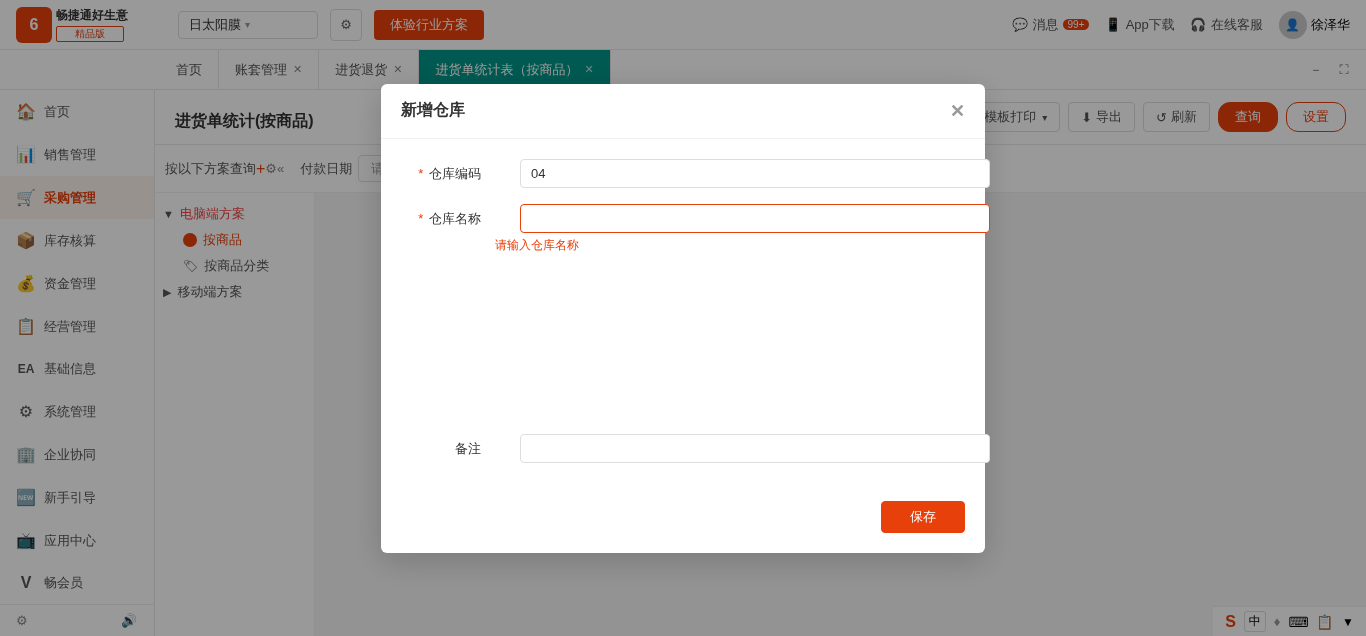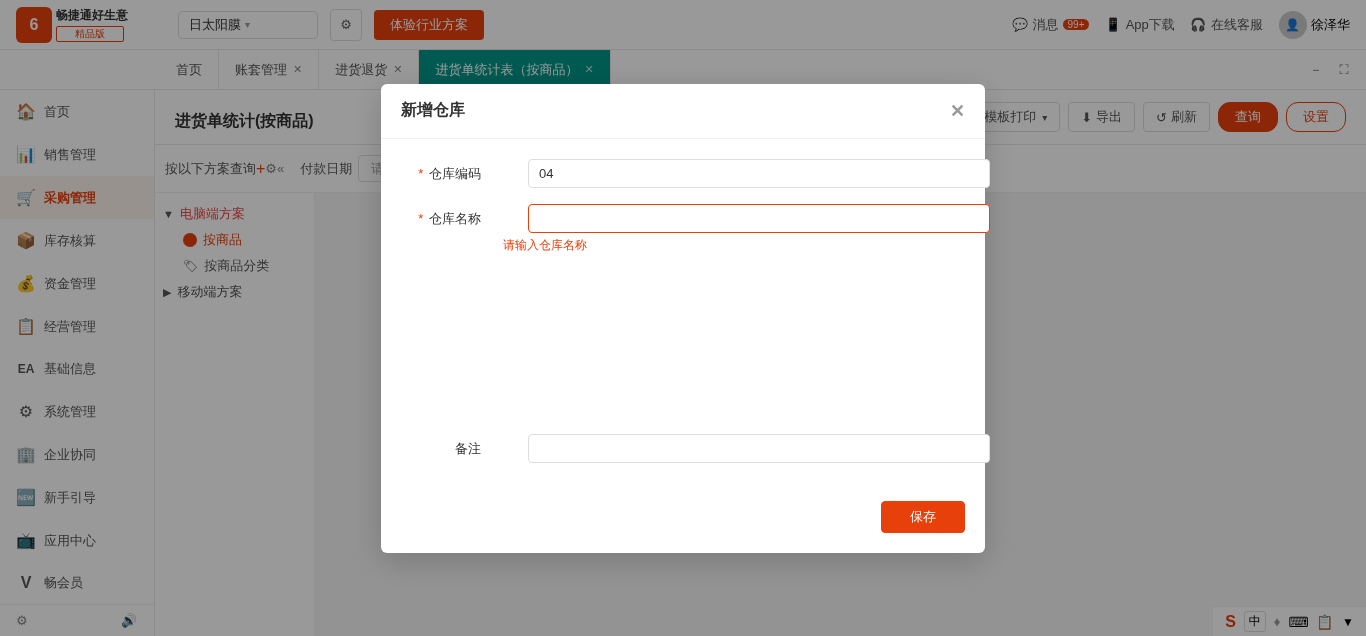--- a/index.html
+++ b/index.html
@@ -111,21 +111,21 @@
       box-shadow: 0 8px 32px rgba(0,0,0,0.18); position: relative;
       z-index: 101;
     }
     .modal-header {
       display: flex; align-items: center; justify-content: space-between;
       padding: 16px 20px; border-bottom: 1px solid #f0f0f0; font-size: 16px; font-weight: bold; color: #333;
     }
     .modal-close { cursor: pointer; color: #999; font-size: 18px; }
     .modal-body { padding: 20px 20px 10px; }
     .modal-footer { display: flex; justify-content: flex-end; padding: 12px 20px 20px; gap: 10px; }
-    .form-row { display: flex; align-items: flex-start; margin-bottom: 16px; gap: 12px; }
+    .form-row { display: flex; align-items: flex-start; margin-bottom: 16px; gap: 4px; }
     .form-row-label { width: 90px; text-align: right; padding-right: 10px; padding-top: 6px; font-size: 13px; color: #333; white-space: nowrap; }
     .required-star { color: #e8400a; margin-right: 2px; }
     .form-row-content { flex: 1; }
     .text-input {
       width: 100%; border: 1px solid #ddd; border-radius: 4px; padding: 6px 10px;
       font-size: 13px; color: #333; outline: none; margin-left: 25px;
     }
     .text-input.error-border { border-color: #e8400a; }
     .error-msg { color: #e8400a; font-size: 12px; margin-top: 4px; }
 

